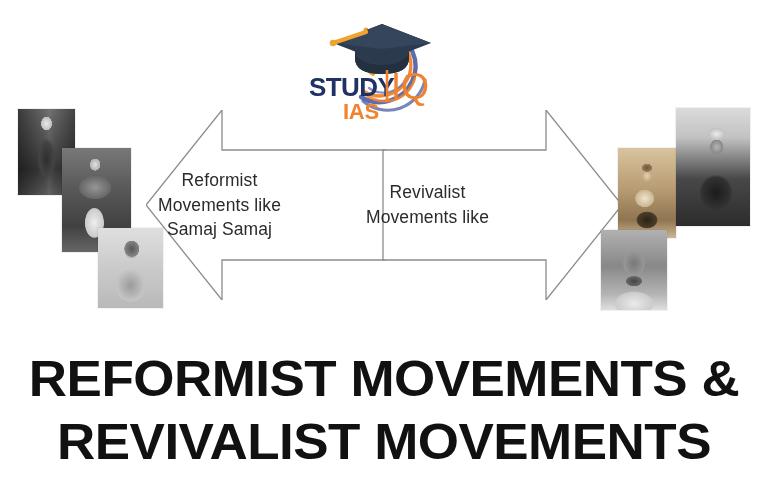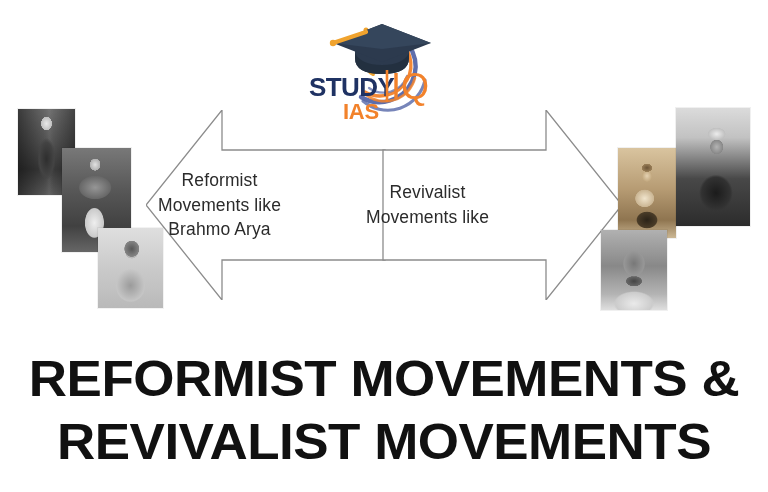--- a/index.html
+++ b/index.html
@@ -120,21 +120,21 @@
 
 <div class="arrow-wrap" id="arrow-left-wrap">
   <svg width="240" height="190" viewBox="0 0 240 190" xmlns="http://www.w3.org/2000/svg">
     <polygon points="0,95 76,0 76,40 239,40 239,150 76,150 76,190" fill="#ffffff" stroke="#8c8c8c" stroke-width="1.3"></polygon>
   </svg>
 </div>
 <div class="arrow-label" id="arrow-left-label">
   <div>
     <span>Reformist</span><br>
     <span>Movements like</span><br>
-    <span>Brahmo Arya</span>
+    <span>Samaj Samaj</span>
   </div>
 </div>
 
 <div class="arrow-wrap" id="arrow-right-wrap">
   <svg width="240" height="190" viewBox="0 0 240 190" xmlns="http://www.w3.org/2000/svg">
     <polygon points="240,95 164,0 164,40 1,40 1,150 164,150 164,190" fill="#ffffff" stroke="#8c8c8c" stroke-width="1.3"></polygon>
   </svg>
 </div>
 <div class="arrow-label" id="arrow-right-label">
   <div>

